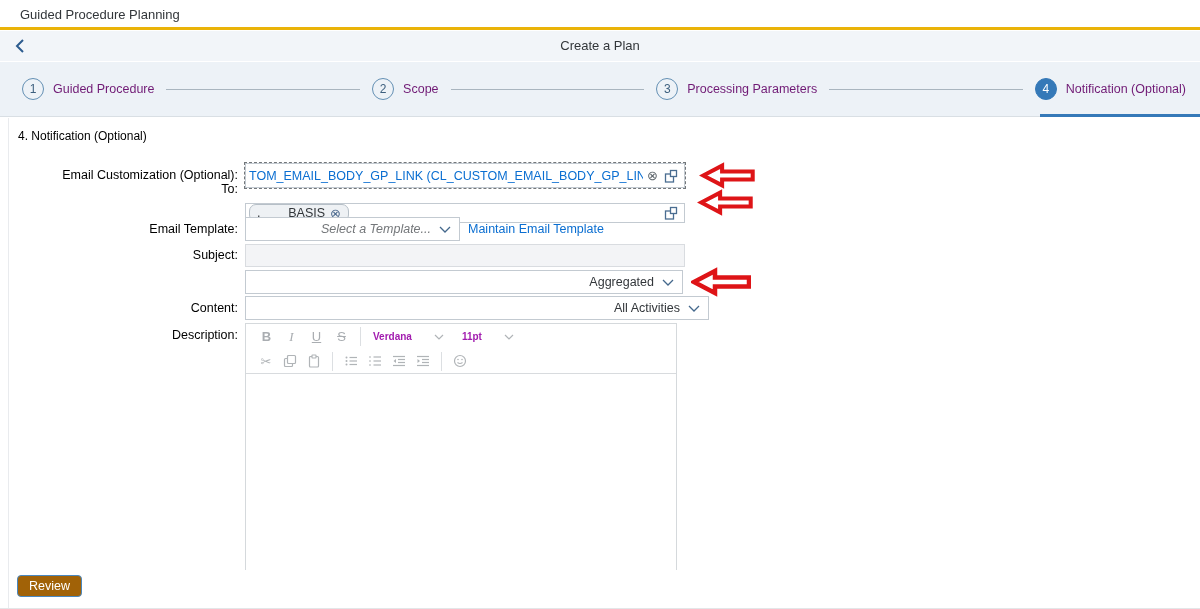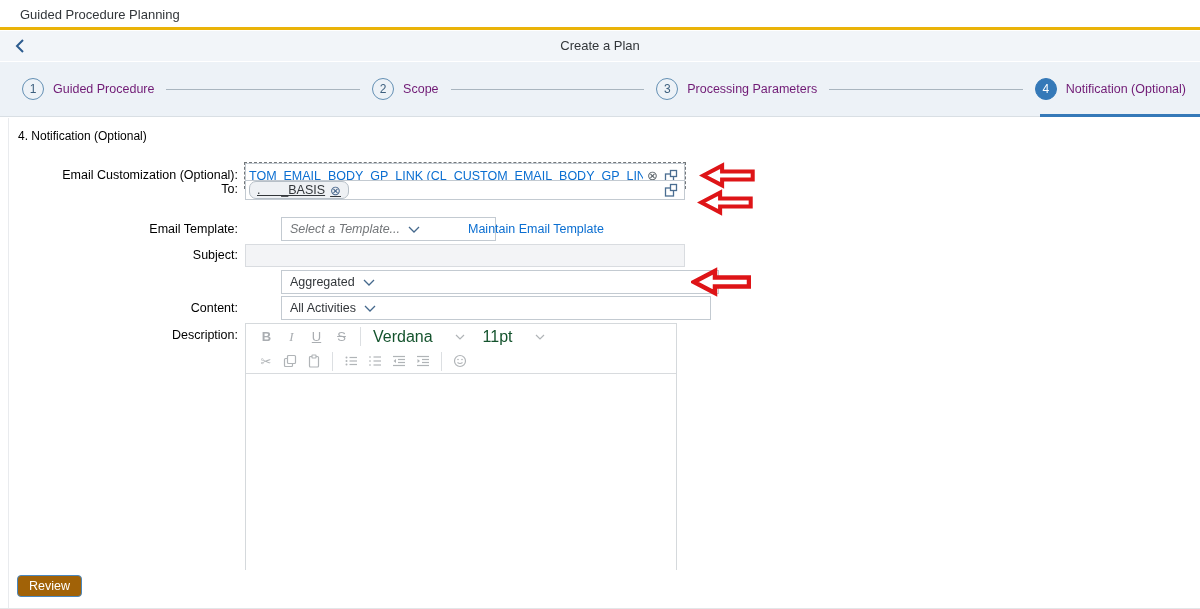--- a/index.html
+++ b/index.html
@@ -38,41 +38,41 @@
   .focus-dotted { outline:1px dashed #73777a; }
 
   .token-link { color:#0a6ed1; font-size:12.5px; white-space:nowrap; overflow:hidden; }
   .remove-x { color:#5a6268; font-size:13px; margin-left:4px; }
   .vh-btn { margin-left:auto; padding:0 5px; display:flex; align-items:center; cursor:pointer; flex:none; }
 
   .token-pill { display:inline-flex; align-items:center; height:18px; padding:0 7px; margin-left:3px;
                 background:#eef1f4; border:1px solid #b6bfc7; border-radius:7px; font-size:12.5px; color:#32363a; white-space:nowrap; }
   .token-pill .remove-x { margin-left:5px; color:#45648a; }
 
-  .select { padding:0 8px; justify-content:flex-start; cursor:pointer;margin-left:36px; }
+  .select { padding:0 8px; justify-content:flex-end; cursor:pointer; }
   .select-text { font-size:12.5px; color:#32363a; white-space:nowrap; overflow:hidden; }
   .select-text.placeholder { font-style:italic; color:#74777a; }
   .chev { flex:none; margin-left:8px; }
 
   .link { position:absolute; color:#0a6ed1; font-size:12.5px; cursor:pointer; white-space:nowrap; }
 
   .input-disabled { background:#f3f4f6; border:1px solid #d9dce0; }
 
   
   .editor { position:absolute; left:245px; top:323px; width:432px; height:247px; border:1px solid #d5d9dc; background:#fff; }
   .rte-toolbar { border-bottom:1px solid #d8dbde; }
   .rte-row { display:flex; align-items:center; height:25px; padding-left:8px; }
   .rte-row + .rte-row { height:24px; }
   .rte-letter { width:25px; text-align:center; color:#a9adb1; font-size:13px; flex:none; cursor:pointer; }
   .rte-letter.b { font-weight:bold; }
   .rte-letter.i { font-style:italic; font-family:"Liberation Serif", serif; }
   .rte-letter.u { text-decoration:underline; }
   .rte-letter.s { text-decoration:line-through; }
   .rte-sep { width:1px; height:19px; background:#dcdfe2; margin:0 6px; flex:none; }
-  .rte-font { color:#14532d; font-size:16px; margin-left:6px; white-space:nowrap; }
+  .rte-font { color:#a21caf; font-size:10px; margin-left:6px; white-space:nowrap;font-weight:bold; }
   .rte-chev { margin-left:22px; }
   .rte-ico { width:24px; display:flex; align-items:center; justify-content:center; flex:none; cursor:pointer; color:#b0b4b7; font-size:13px; }
   .rte-body { height:196px; background:#fff; }
 
   
   .review-btn { position:absolute; left:17px; top:575px; height:22px; padding:0 11px;
                 background:#a16207; border:1px solid #4a88c0; border-radius:4px;
                 color:#fff; font-size:12.5px; cursor:pointer; font-family:"Liberation Sans", sans-serif; }
 
   .arrow { position:absolute; }
@@ -133,21 +133,21 @@
     <span class="token-link">TOM_EMAIL_BODY_GP_LINK (CL_CUSTOM_EMAIL_BODY_GP_LINK)</span>
     <span class="remove-x">⊗</span>
     <span class="vh-btn">
       <svg width="16" height="16" viewBox="0 0 16 16">
         <rect x="2.5" y="6" width="8" height="8" fill="none" stroke="#4a6d91" stroke-width="1.3"></rect>
         <rect x="7.5" y="2.5" width="6" height="6" fill="#fff" stroke="#4a6d91" stroke-width="1.3"></rect>
       </svg>
     </span>
   </div>
 
-  <div class="field" style="left:245px; top:180px; width:440px; height:20px;text-decoration:underline;">
+  <div class="field" style="left:245px; top:203px; width:440px; height:20px;text-decoration:underline;">
     <span class="token-pill">
       <span>.&nbsp;&nbsp;&nbsp;&nbsp;&nbsp;&nbsp;_BASIS</span>
       <span class="remove-x">⊗</span>
     </span>
     <span class="vh-btn">
       <svg width="16" height="16" viewBox="0 0 16 16">
         <rect x="2.5" y="6" width="8" height="8" fill="none" stroke="#4a6d91" stroke-width="1.3"></rect>
         <rect x="7.5" y="2.5" width="6" height="6" fill="#fff" stroke="#4a6d91" stroke-width="1.3"></rect>
       </svg>
     </span>
@@ -165,21 +165,21 @@
     <span class="select-text"></span>
   </div>
 
   <div class="field select" style="left:245px; top:270px; width:438px; height:24px;">
     <span class="select-text">Aggregated</span>
     <svg class="chev" width="12" height="7" viewBox="0 0 12 7">
       <polyline points="1,1 6,6 11,1" fill="none" stroke="#44688c" stroke-width="1.3"></polyline>
     </svg>
   </div>
 
-  <div class="field select" style="left:245px; top:296px; width:430px; height:24px;">
+  <div class="field select" style="left:245px; top:296px; width:464px; height:24px;">
     <span class="select-text">All Activities</span>
     <svg class="chev" width="12" height="7" viewBox="0 0 12 7">
       <polyline points="1,1 6,6 11,1" fill="none" stroke="#44688c" stroke-width="1.3"></polyline>
     </svg>
   </div>
 
   <div class="editor">
     <div class="rte-toolbar">
       <div class="rte-row">
         <span class="rte-letter b">B</span>

